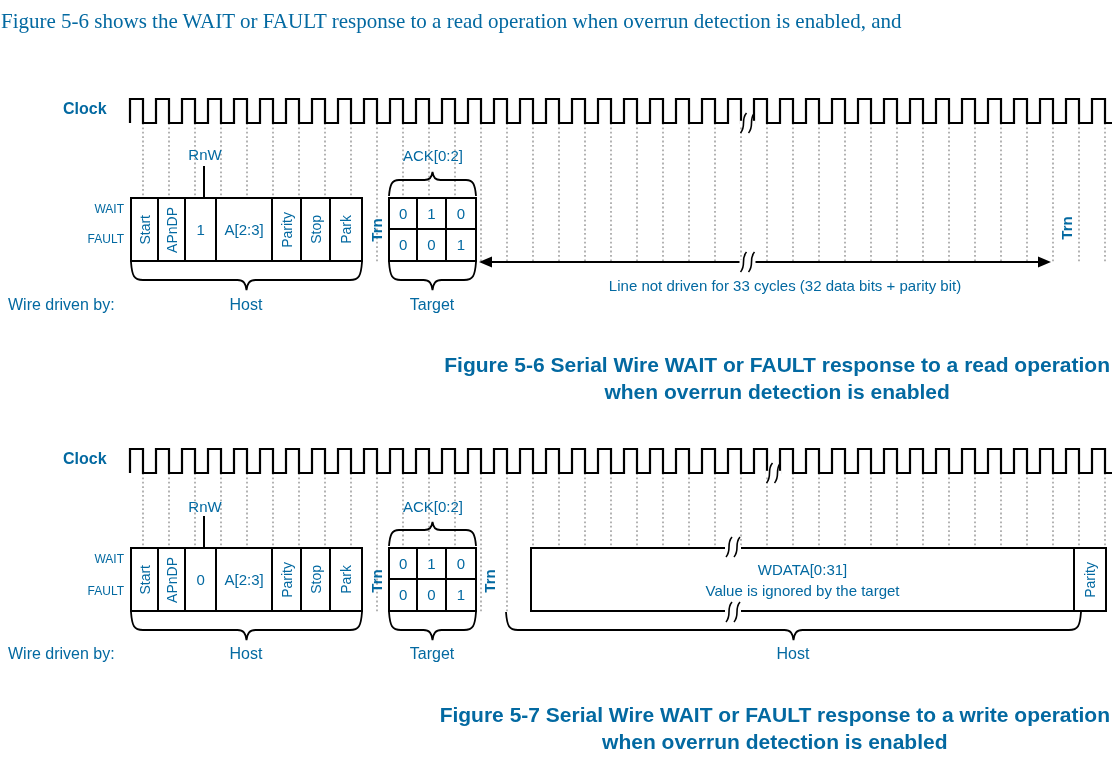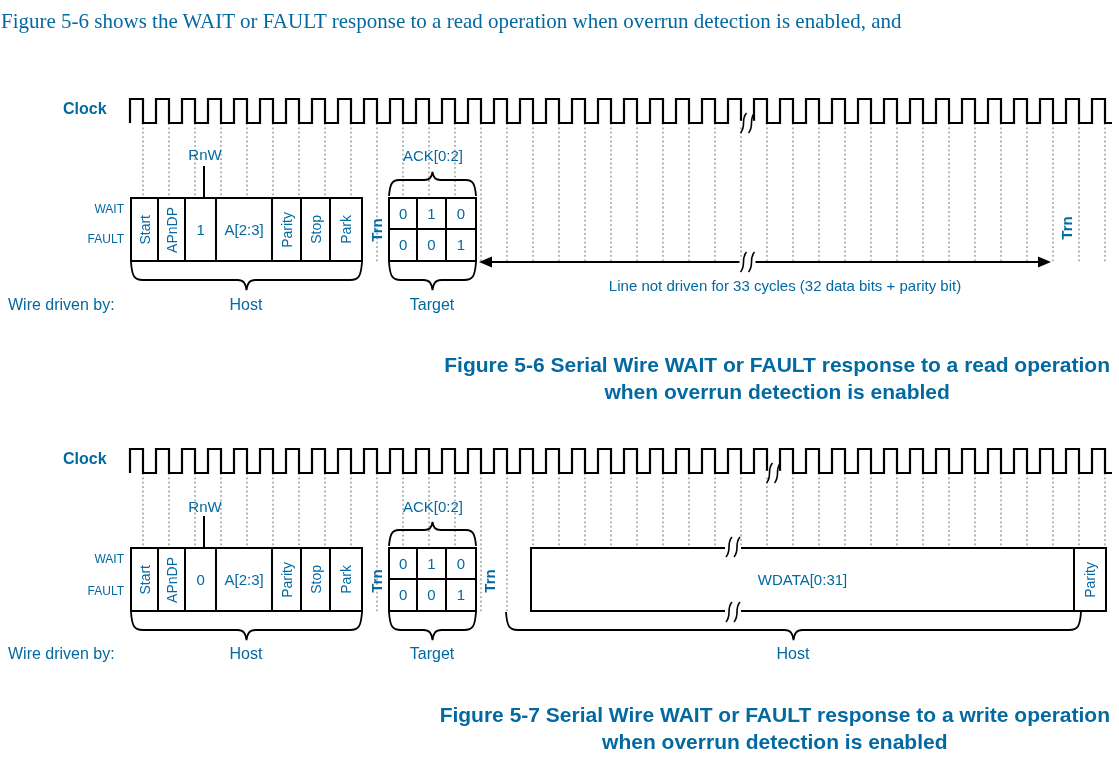--- a/index.html
+++ b/index.html
@@ -243,20 +243,21 @@
       <div class="acell">0</div>
       <div class="acell">0</div>
       <div class="acell">1</div>
     </div>
 
     <div class="trn" style="left:489px;top:141px;">Trn</div>
 
     <div class="wdatabox" style="left:505px;top:107px;width:577px;height:65px;margin-left:25px;">
       <div class="wmain">
         <div>WDATA[0:31]</div>
+        <div>Value is ignored by the target</div>
       </div>
       <div class="wpar">
         <span class="vtext">Parity</span>
       </div>
     </div>
 
     <div class="dlabel" style="left:8px;top:205px;">Wire driven by:</div>
     <div class="dlabel ctr" style="left:246px;top:205px;">Host</div>
     <div class="dlabel ctr" style="left:432px;top:205px;">Target</div>
     <div class="dlabel ctr" style="left:793px;top:205px;">Host</div>

